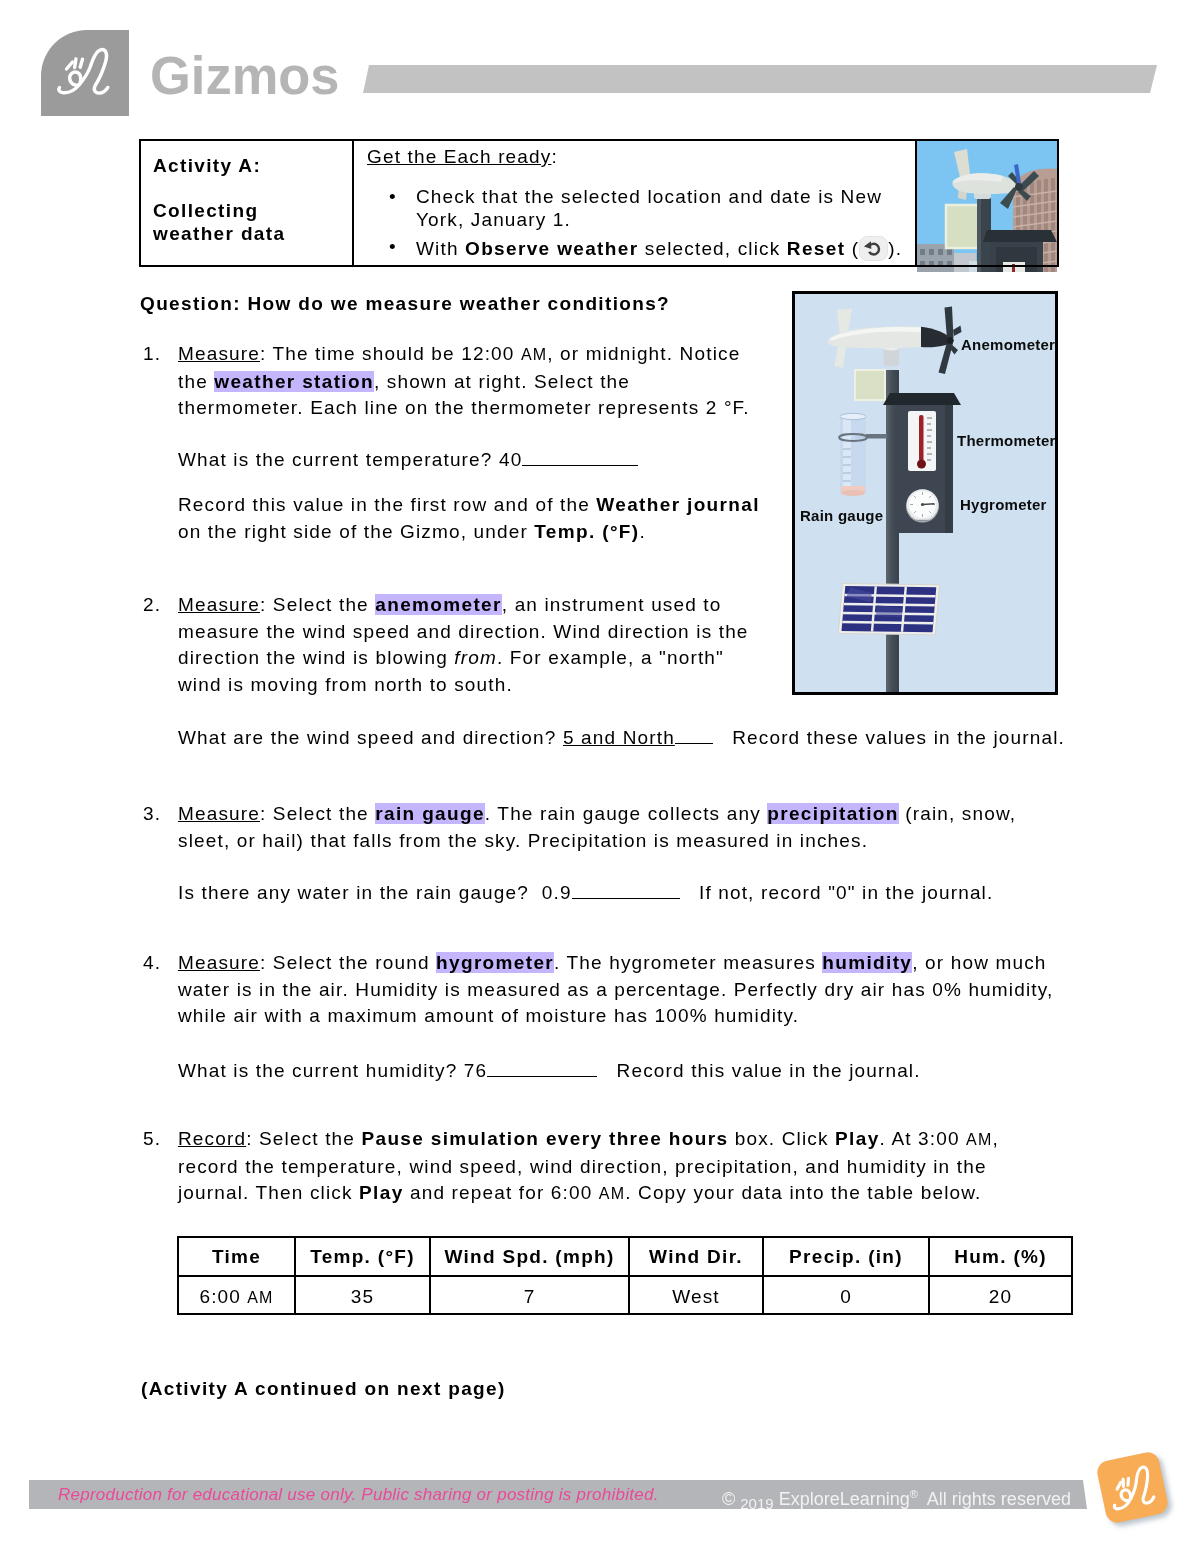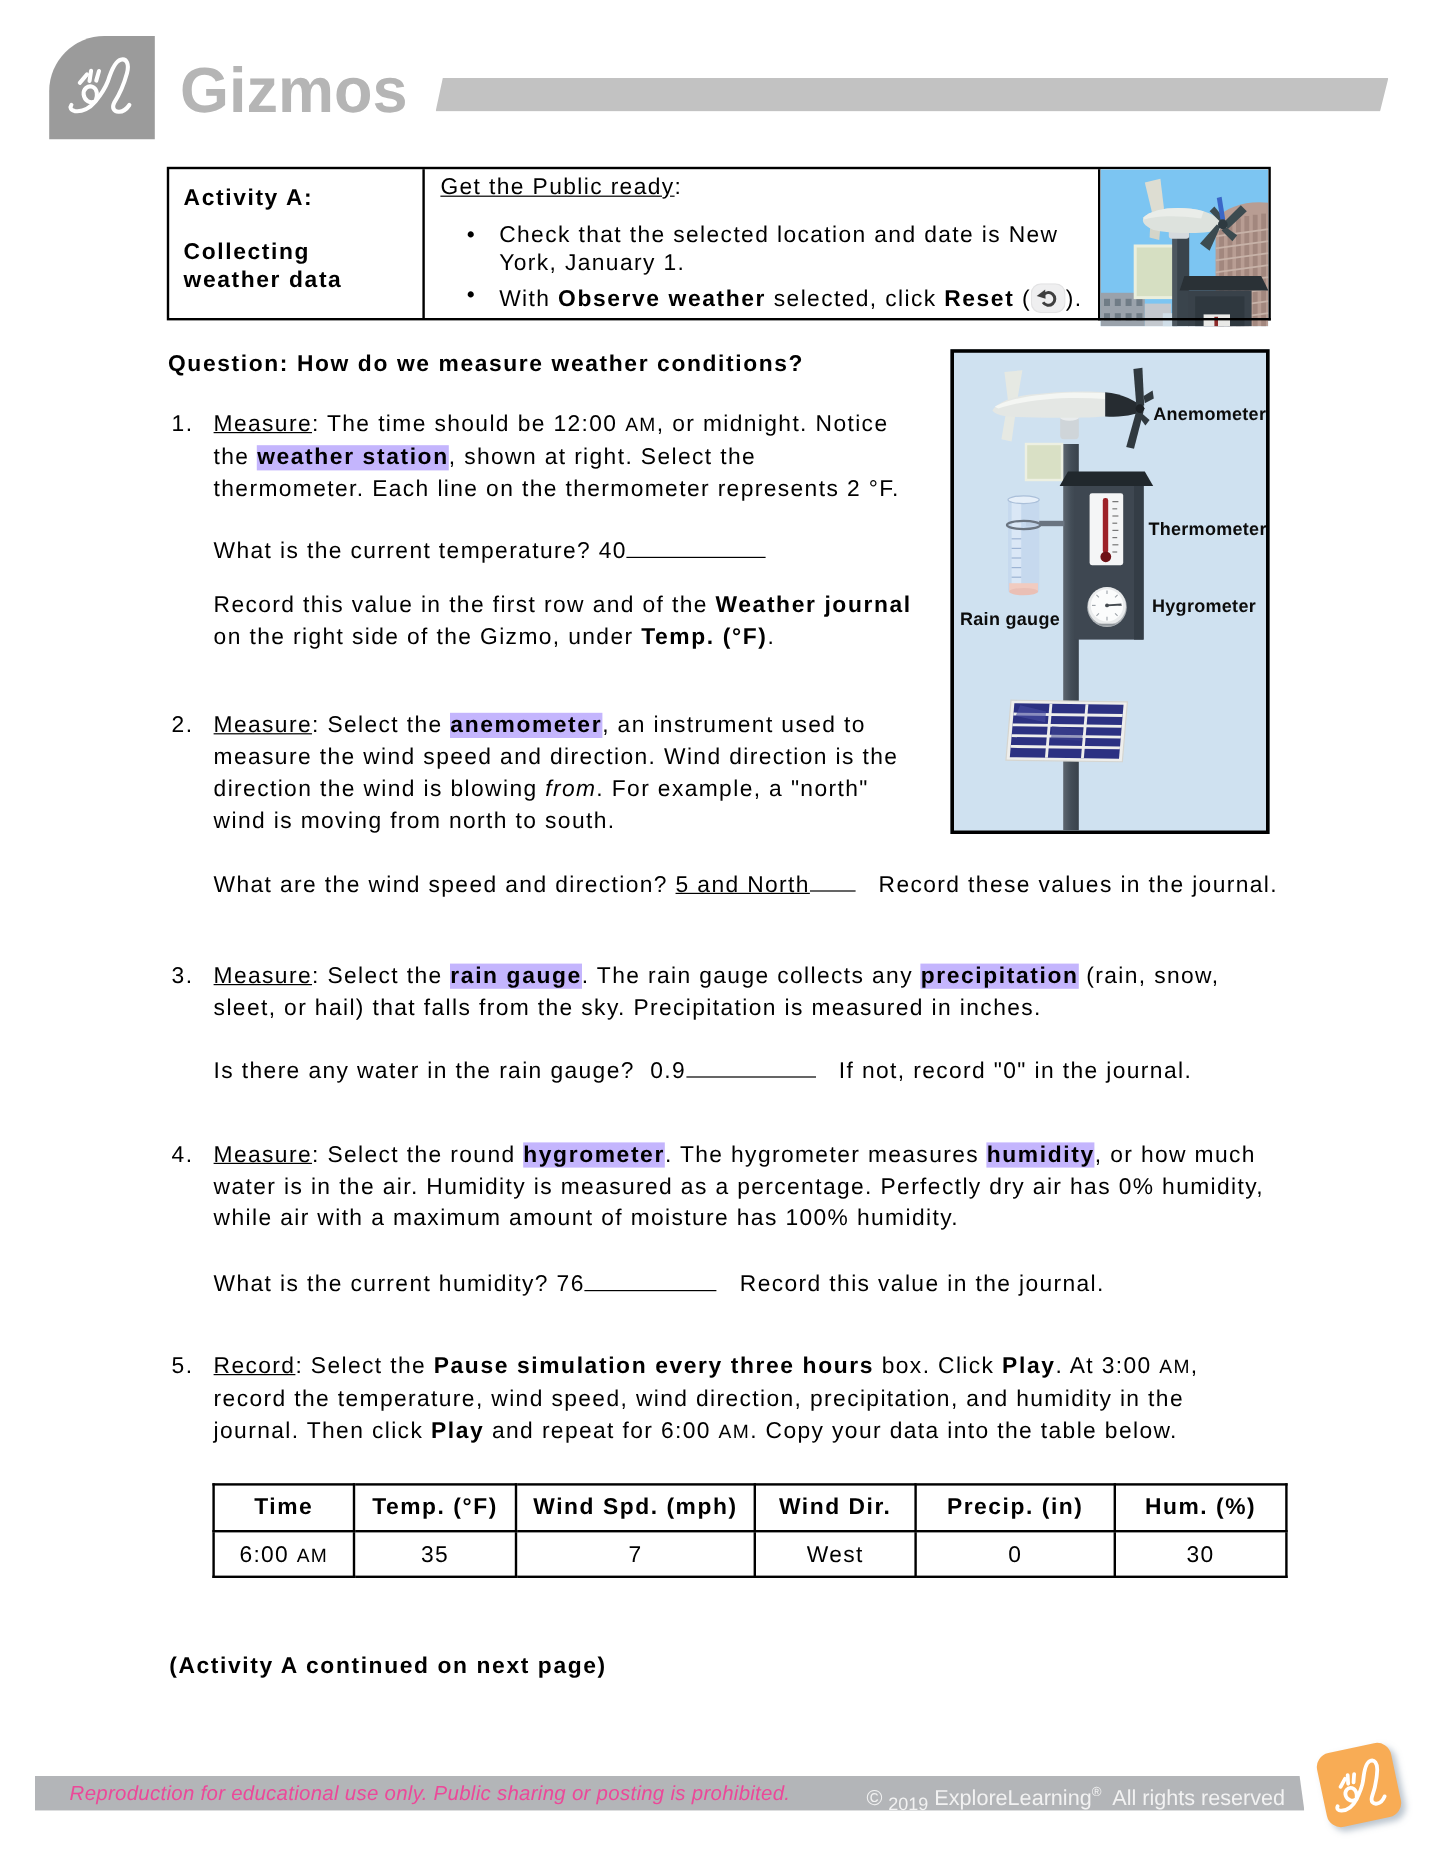--- a/index.html
+++ b/index.html
@@ -36,21 +36,21 @@
 
 <div class="abs" style="left:139px;top:139px;width:920px;height:128px;border:2px solid #000;box-sizing:border-box;"></div>
 
 <div class="abs" style="left:352px;top:141px;width:2px;height:124px;background:#000;"></div>
 
 <div class="abs" style="left:915px;top:141px;width:2px;height:124px;background:#000;"></div>
 
 <div class="abs txt b" style="left:153px;top:154px;line-height:23px;">Activity A:</div>
 <div class="abs txt b" style="left:153px;top:199px;line-height:23px;">Collecting<br>weather data</div>
 
-<div class="abs txt" style="left:367px;top:144px;"><span class="u">Get the Public ready</span>:</div>
+<div class="abs txt" style="left:367px;top:144px;"><span class="u">Get the Each ready</span>:</div>
 
 <div class="abs txt" style="left:389px;top:186px;line-height:22.5px;">•</div>
 <div class="abs txt" style="left:416px;top:186px;line-height:22.5px;">Check that the selected location and date is New<br>York, January 1.</div>
 
 <div class="abs txt" style="left:389px;top:236px;line-height:22.5px;">•</div>
 <div class="abs txt" style="left:416px;top:236px;line-height:22.5px;">With <span class="b">Observe weather</span> selected, click <span class="b">Reset</span> (<svg width="29" height="25" viewBox="0 0 29 25" style="vertical-align:-6px;">
       <rect x="0.5" y="0.5" width="28" height="24" rx="8" fill="#efeff0" stroke="#e3e3e4" stroke-width="1"></rect>
       <path d="M10.2,10.3 A5.3,5.3 0 1 1 10.2,15.9" fill="none" stroke="#3f3f3f" stroke-width="2.5"></path>
       <path d="M4.9,10.6 L12.0,5.3 L12.3,13.0 Z" fill="#3f3f3f"></path>
     </svg>).</div>
@@ -175,21 +175,21 @@
     <td class="dh" style="width:130px;">Wind Dir.</td>
     <td class="dh" style="width:162px;">Precip. (in)</td>
     <td class="dh" style="width:139px;">Hum. (%)</td>
   </tr>
   <tr style="height:38px;padding-left:20px;">
     <td class="dc">6:00 <span class="sc">AM</span></td>
         <td class="dc">35</td>
         <td class="dc">7</td>
         <td class="dc">West</td>
         <td class="dc">0</td>
-        <td class="dc">30</td>
+        <td class="dc">20</td>
   </tr>
 </tbody>
   </table>
 <style>
   .dh{border:2px solid #000;font-weight:bold;font-size:19px;text-align:center;letter-spacing:1.3px;}
   .dc{border:2px solid #000;font-size:19px;text-align:center;padding-top:5.5px;letter-spacing:1.1px;}
 </style>
 
 <div class="abs txt b" style="left:141px;top:1376px;">(Activity A continued on next page)</div>
 

